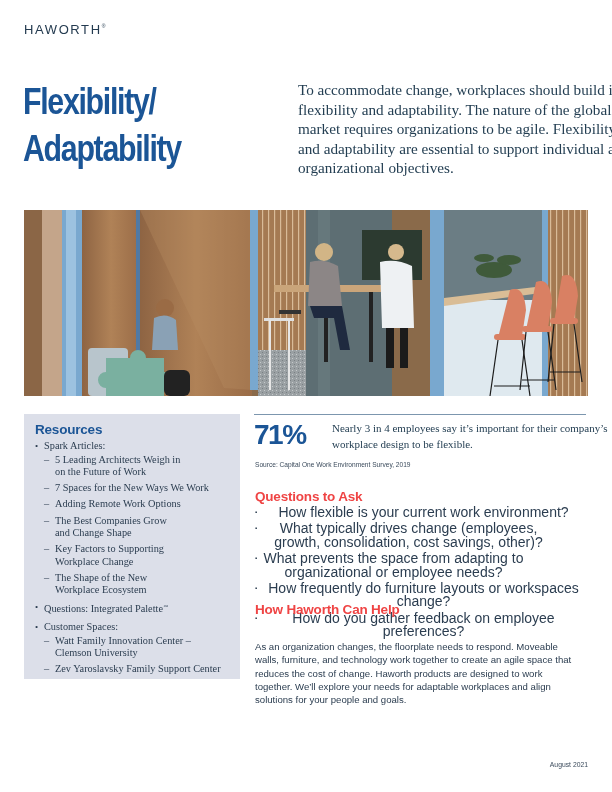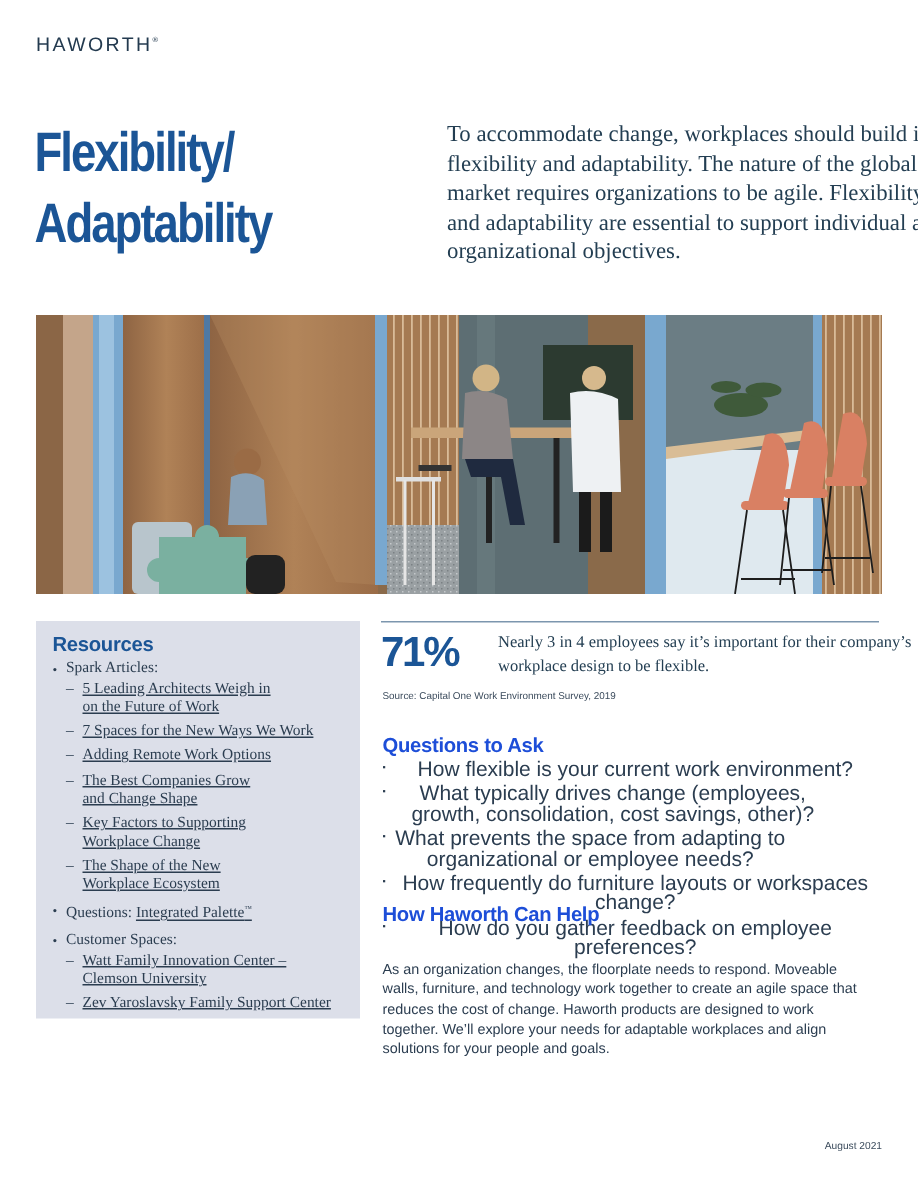--- a/index.html
+++ b/index.html
@@ -39,41 +39,41 @@
     .resources h2 {
       font-family: "Liberation Sans", sans-serif; font-weight: bold;
       font-size: 13.5px; color: #1b5596; margin-bottom: 3px; letter-spacing: -0.2px;
     }
     .res-list { list-style: none; font-family: "Liberation Serif", serif; font-size: 10.3px; color: #2b3d50; }
     .res-list > li { position: relative; padding-left: 9px; line-height: 12.5px; margin-bottom: 5px; }
     .res-list > li::before { content: "•"; position: absolute; left: 0; top: 0; font-size: 9px; }
     .sub-list { list-style: none; margin-top: 1px; }
     .sub-list li { position: relative; padding-left: 11px; line-height: 12.3px; margin-bottom: 4px; }
     .sub-list li::before { content: "–"; position: absolute; left: 0; top: 0; }
-    .res-link { color: #2b3d50; text-decoration: underline; text-underline-offset: 1px; display: inline-block; }
+    .res-link { color: #2b3d50; text-underline-offset: 1px; display: inline-block; }
 
     .divider { position: absolute; left: 254px; top: 414px; width: 332px; height: 1px; background: #7c96ae; }
     .stat-num {
       position: absolute; left: 254px; top: 419px;
       font-family: "Liberation Sans", sans-serif; font-weight: bold;
       font-size: 28px; color: #1b5596; letter-spacing: -1.5px;
     }
     .stat-text {
       position: absolute; left: 332px; top: 420px; width: 280px;
       font-family: "Liberation Serif", serif; font-size: 11px; line-height: 16px; color: #233e52;
     }
     .source {
       position: absolute; left: 255px; top: 461px;
       font-family: "Liberation Sans", sans-serif; font-size: 6.6px; color: #3b4b5c;
     }
 
     .section-h {
       position: absolute; left: 255px;
       font-family: "Liberation Sans", sans-serif; font-weight: bold;
-      font-size: 13.5px; color: #1d4ed8; letter-spacing: -0.2px;
+      font-size: 13.5px; color: #ef4444; letter-spacing: -0.2px;
     }
     .q-list {
       position: absolute; left: 255px; top: 506px; width: 330px; list-style: none;
       font-family: Liberation Sans, sans-serif; font-size: 14px; color: #2b3d50; text-align: center;
     }
     .q-list li { position: relative; padding-left: 7px; line-height: 13.6px; margin-bottom: 2.6px; }
     .q-list li::before { content: "▪"; position: absolute; left: 0; top: 0; font-size: 6px; }
 
     .help-text {
       position: absolute; left: 255px; top: 640px; width: 325px;

